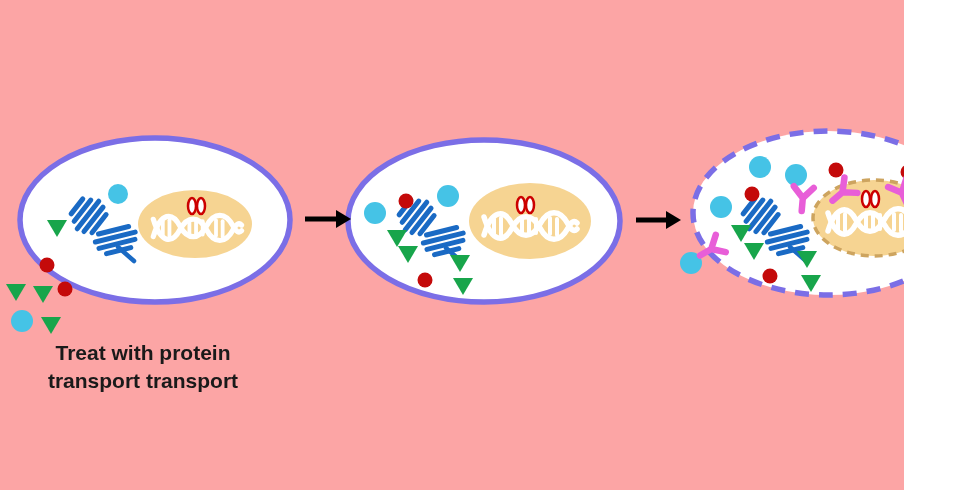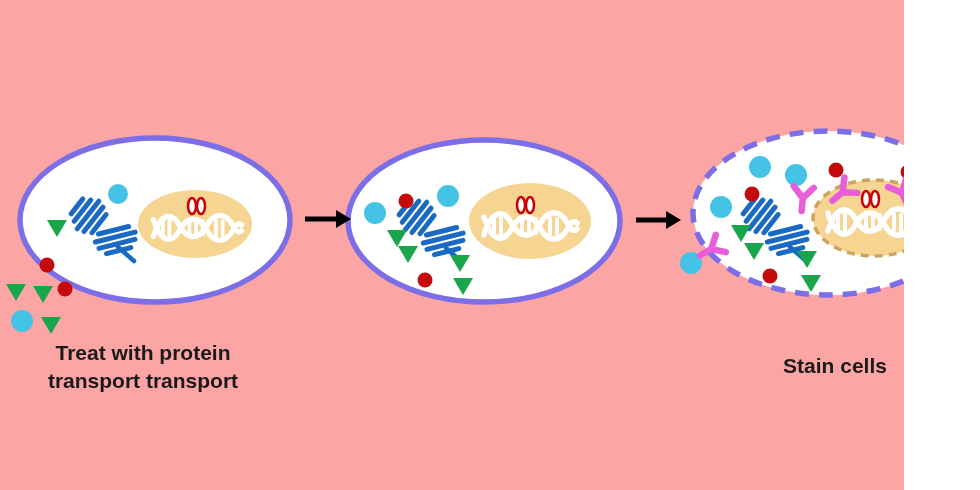--- a/index.html
+++ b/index.html
@@ -173,16 +173,13 @@
         <polygon points="666,211 666,229 681,220" fill="#000000"></polygon>
       </g>
     </svg>
 
   <div class="step-label" style="left:143px;top:339px">
     <div>Treat with protein</div>
     <div>transport transport</div>
   </div>
   <div class="step-label" style="left:483px;top:339px">
   </div>
-  <div class="step-label" style="left:835px;top:352px">
-    <div>Stain cells</div>
-  </div>
 </div>
 
 </body></html>

